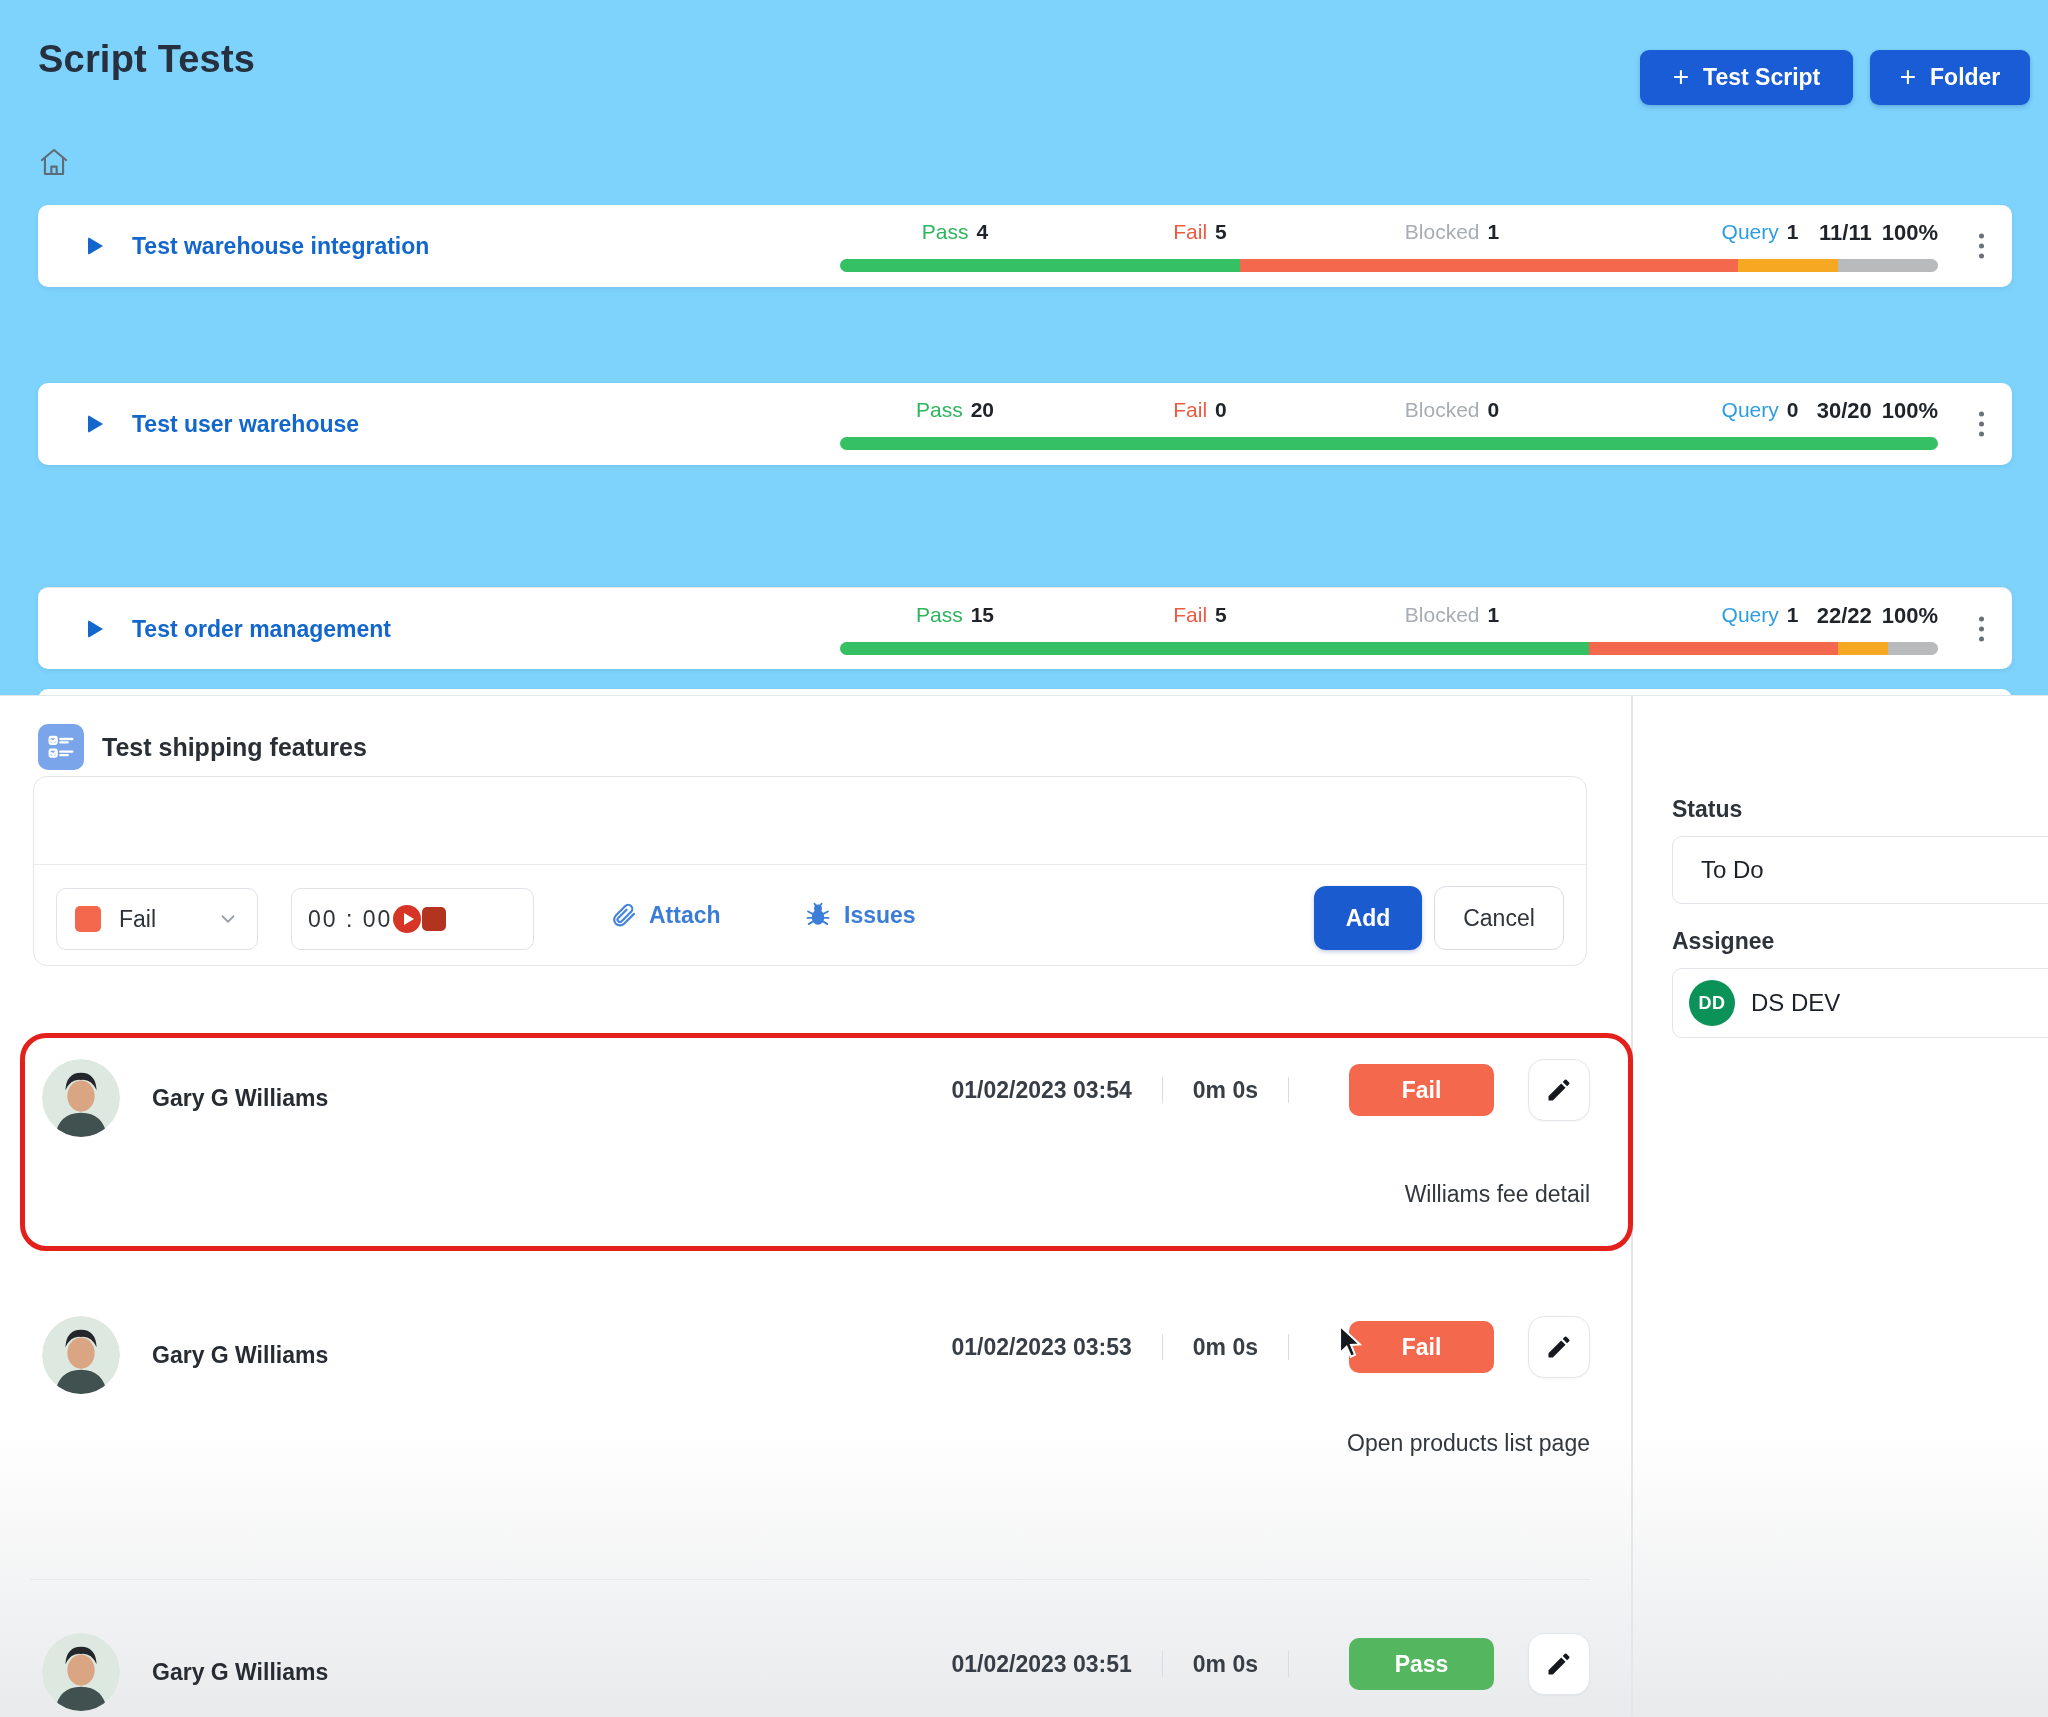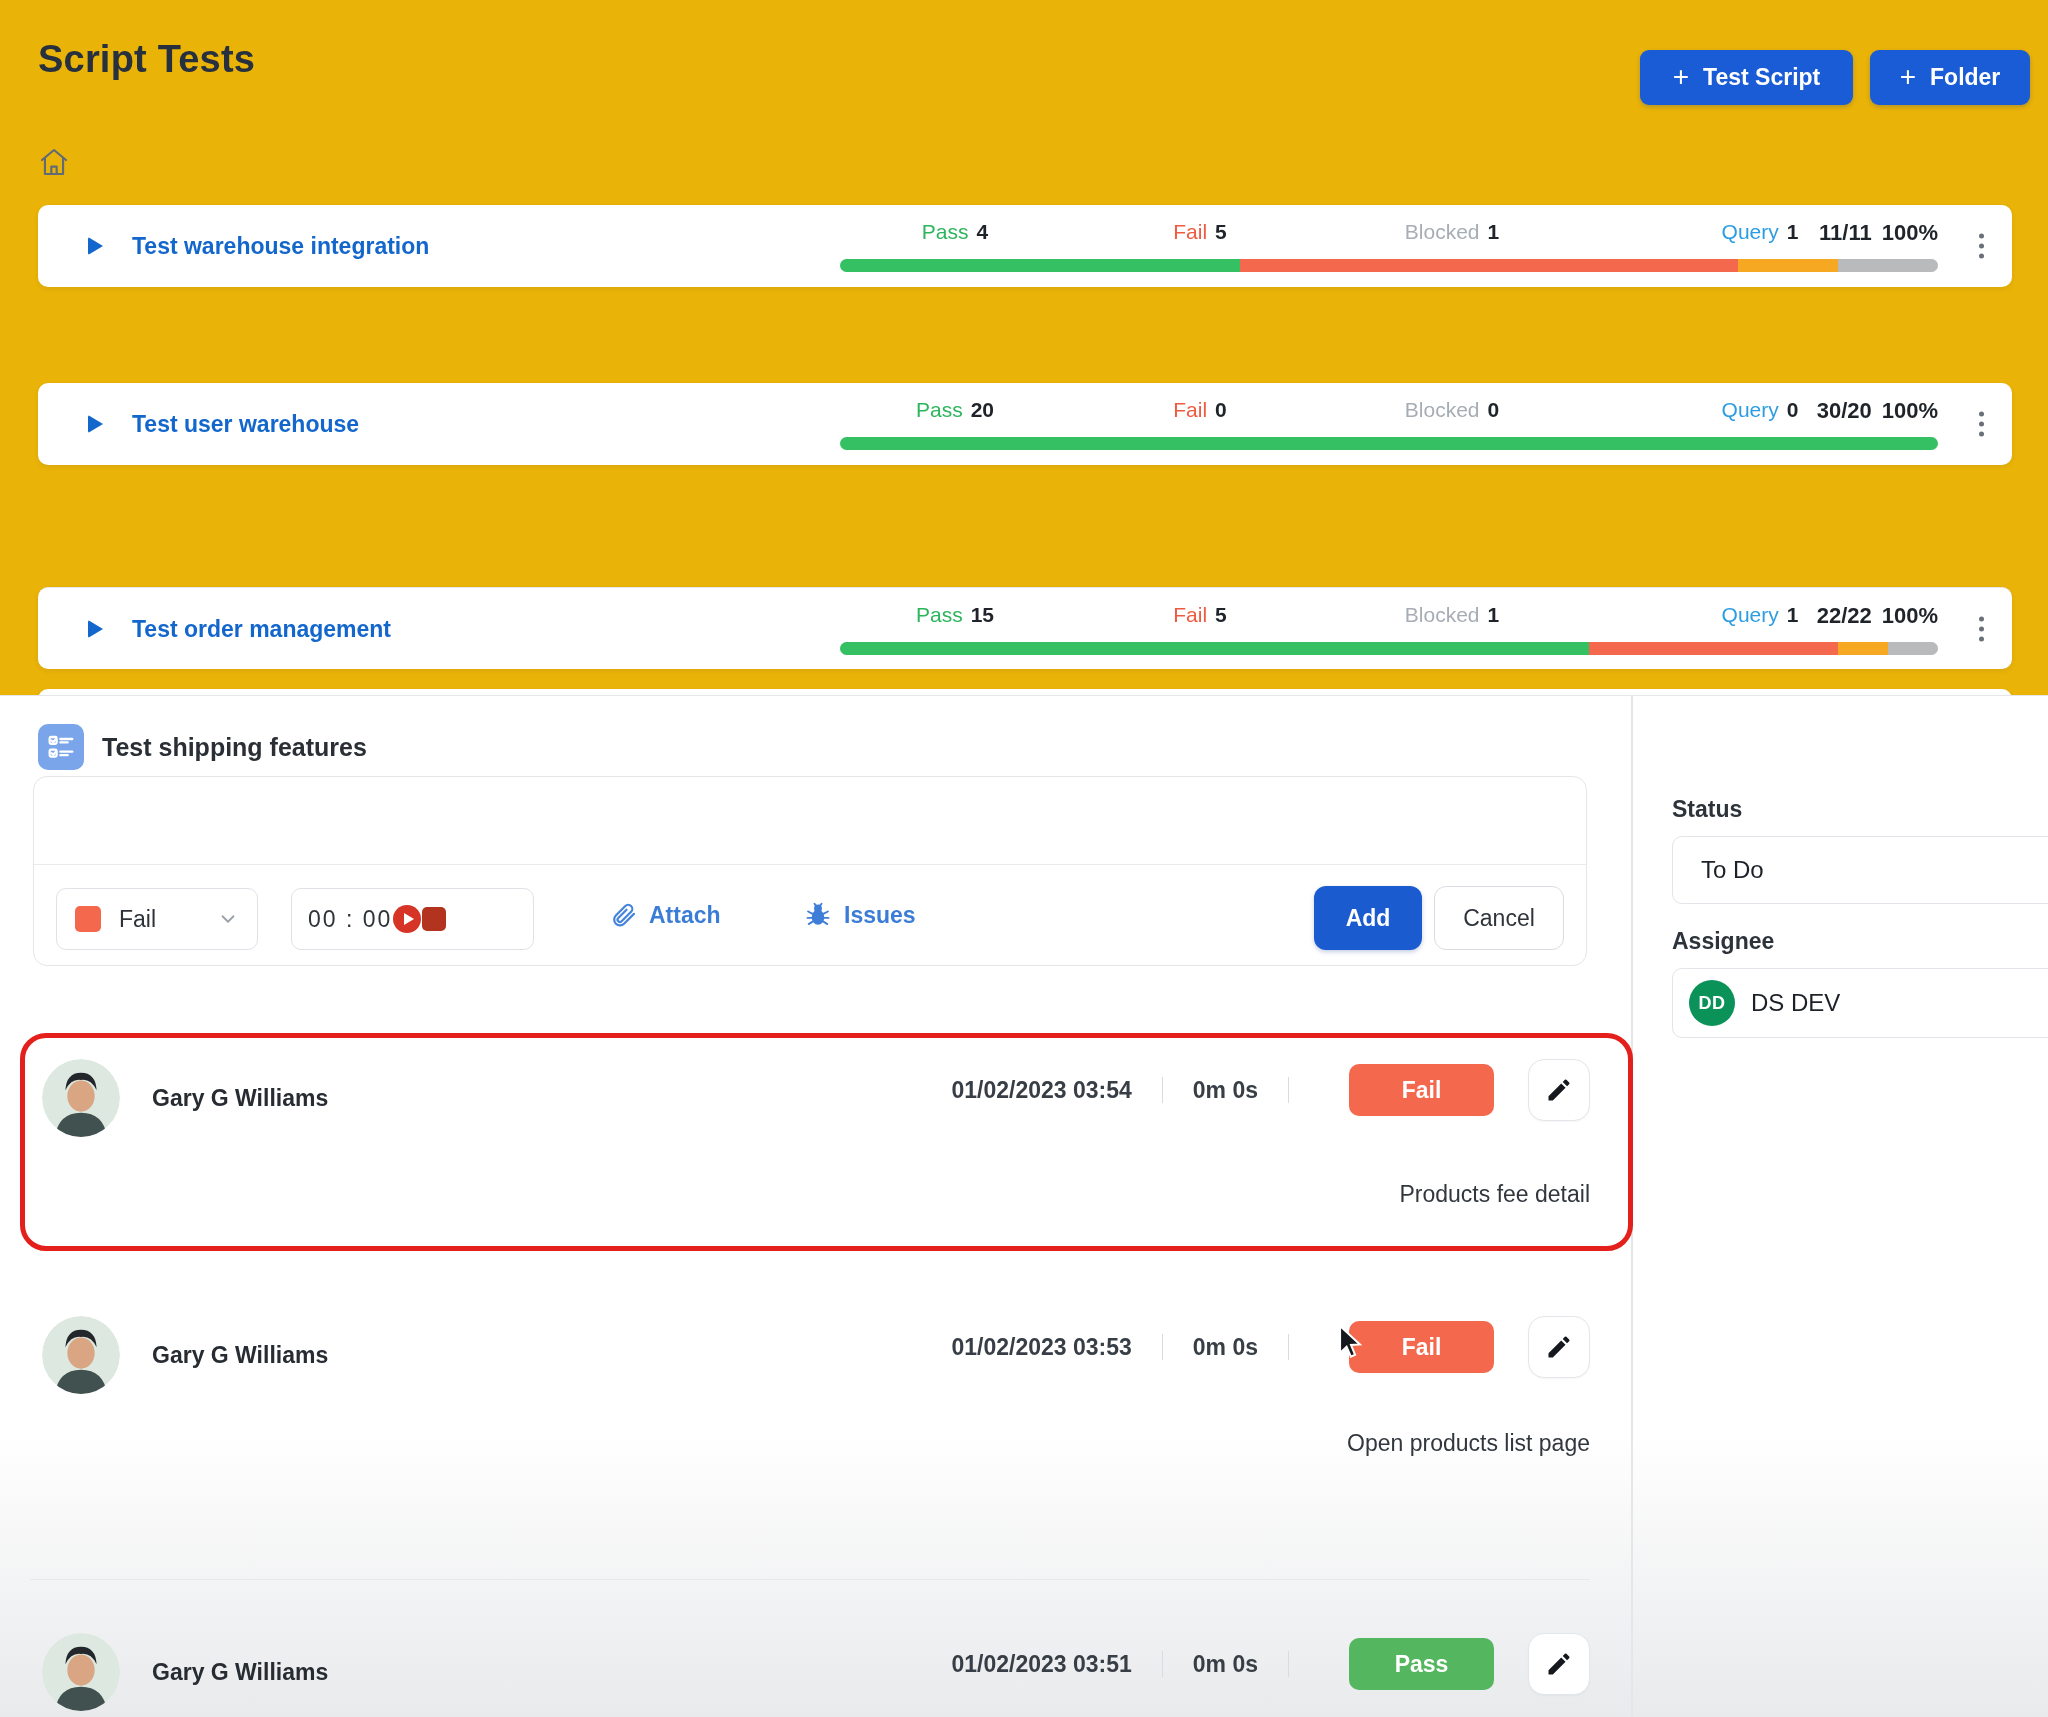--- a/index.html
+++ b/index.html
@@ -4,21 +4,21 @@
 <style>
   * { box-sizing: border-box; margin: 0; padding: 0; }
   html,body { width:2048px; height:1717px; }
   body {
     position:relative; overflow:hidden;
     font-family:"Liberation Sans", sans-serif;
     background:#eef0f3;
   }
 
   
-  .top-section { position:absolute; left:0; top:0; width:2048px; height:695px; background:#eab308; }
+  .top-section { position:absolute; left:0; top:0; width:2048px; height:695px; background:#7dd3fc; }
   .page-title { position:absolute; left:38px; top:38px; font-size:38px; font-weight:800; color:#26303f; letter-spacing:.2px; }
   .top-btn {
     position:absolute; top:50px; height:55px; border:none; cursor:pointer;
     background:#1a5cd6; color:#fff; border-radius:9px;
     display:flex; align-items:center; justify-content:center; gap:14px;
     font-family:inherit; font-size:23px; font-weight:600;
     box-shadow:0 2px 4px rgba(20,60,140,.25);
   }
   .top-btn .plus { font-size:28px; font-weight:300; line-height:1; margin-top:-2px; }
   #btn-testscript { left:1640px; width:213px; }
@@ -349,21 +349,21 @@
           <span>Fail</span>
 
         </span>
         <span class="edit-btn">
           <svg width="28" height="28" viewBox="0 0 24 24" fill="#15181c">
             <path d="M3 17.3V21h3.7L17.6 10.1l-3.7-3.7L3 17.3zM20.7 7a1 1 0 0 0 0-1.4l-2.3-2.3a1 1 0 0 0-1.4 0l-1.8 1.8 3.7 3.7L20.7 7z"></path>
           </svg>
         </span>
       </span>
     </div>
-    <div class="ctext">Products fee detail</div>
+    <div class="ctext">Williams fee detail</div>
   </div>
       <div class="comment c2">
     <div class="crow">
       <span class="avatar">
         <svg width="78" height="78" viewBox="0 0 80 80">
           <circle cx="40" cy="40" r="40" fill="#dce8e0"></circle>
           <ellipse cx="40" cy="38" rx="14" ry="16" fill="#d9a583"></ellipse>
           <path d="M24 32 Q25 14 40 14 Q55 14 56 32 Q50 20 40 21.5 Q30 20 24 32 Z" fill="#23272b"></path>
           <path d="M13 80 Q17 55 40 55 Q63 55 67 80 Z" fill="#41514f"></path>
         </svg>

